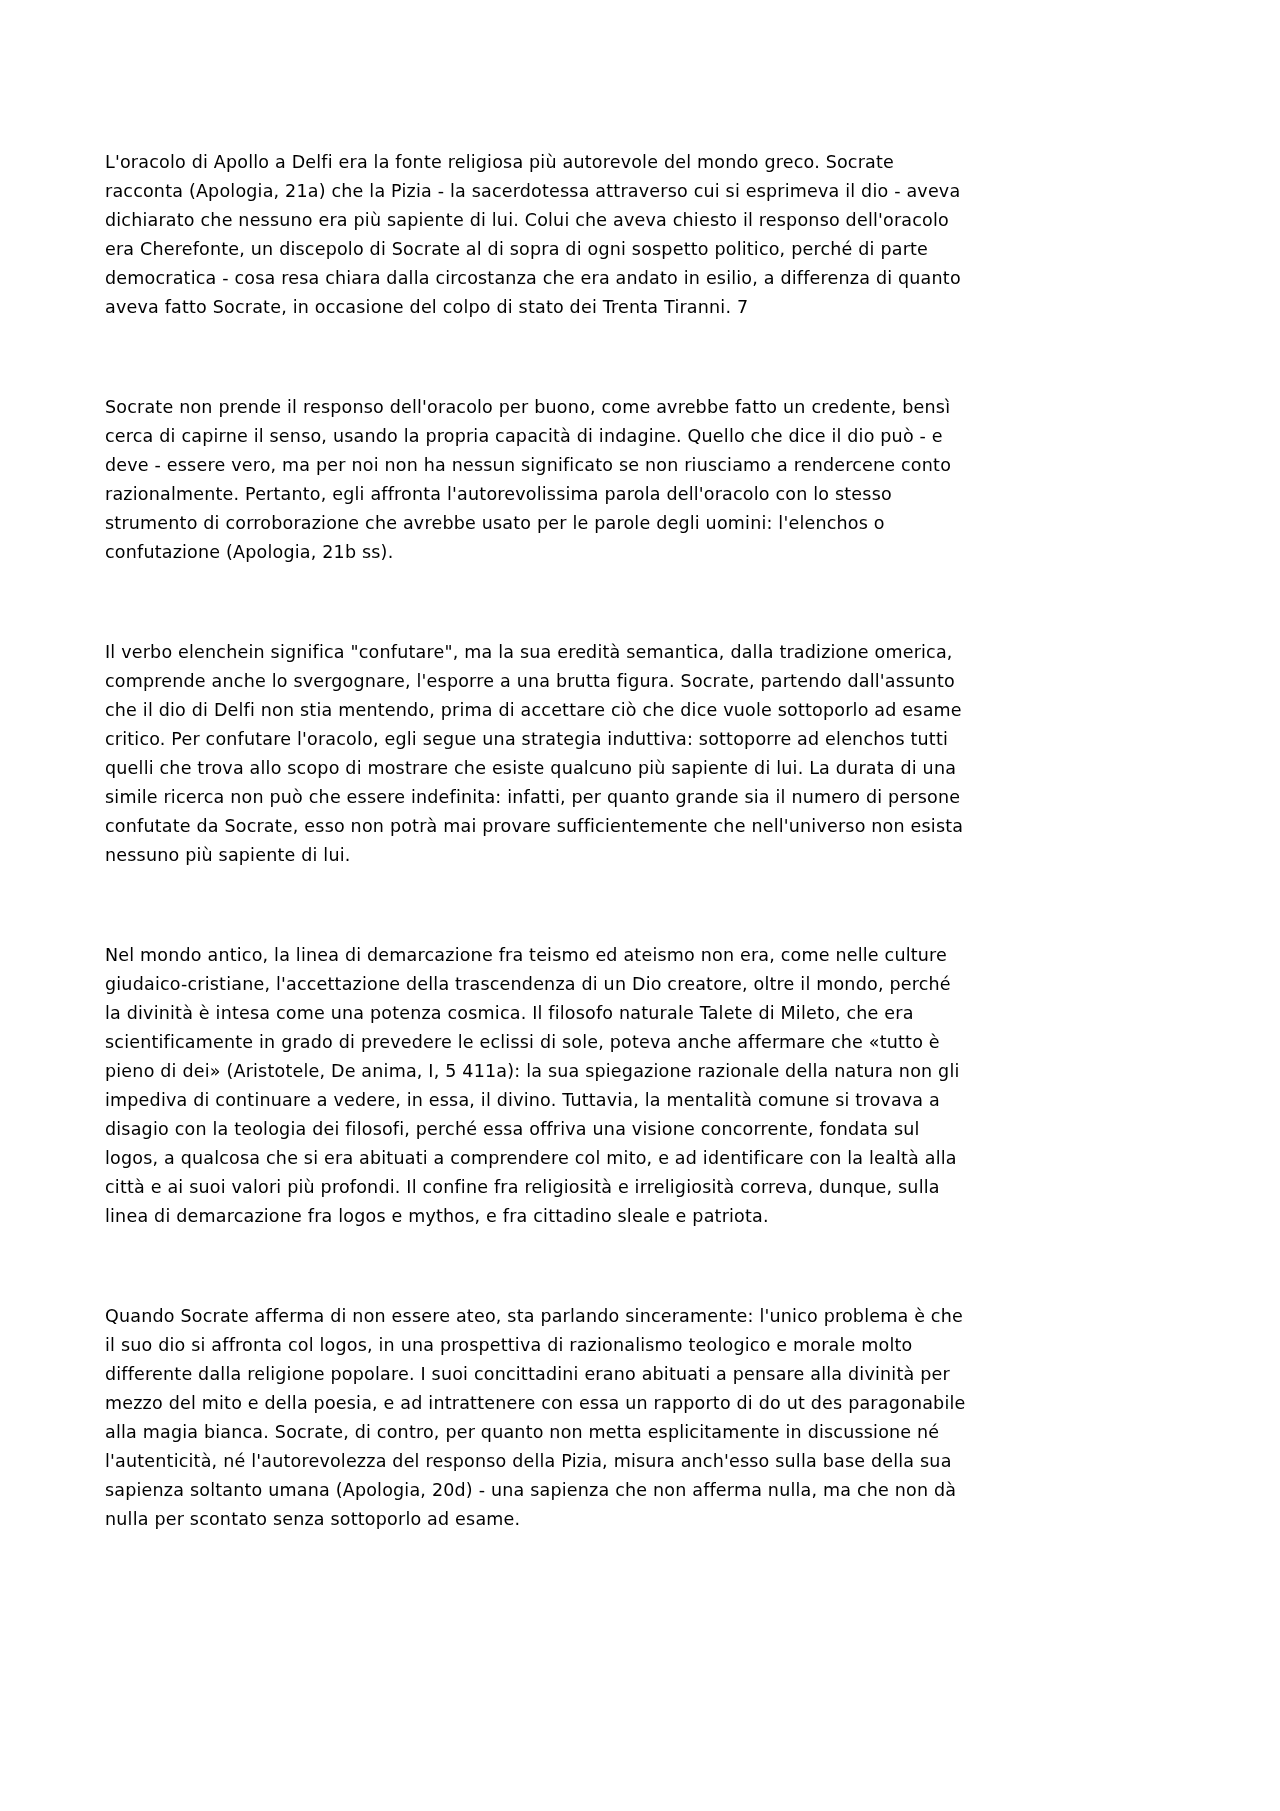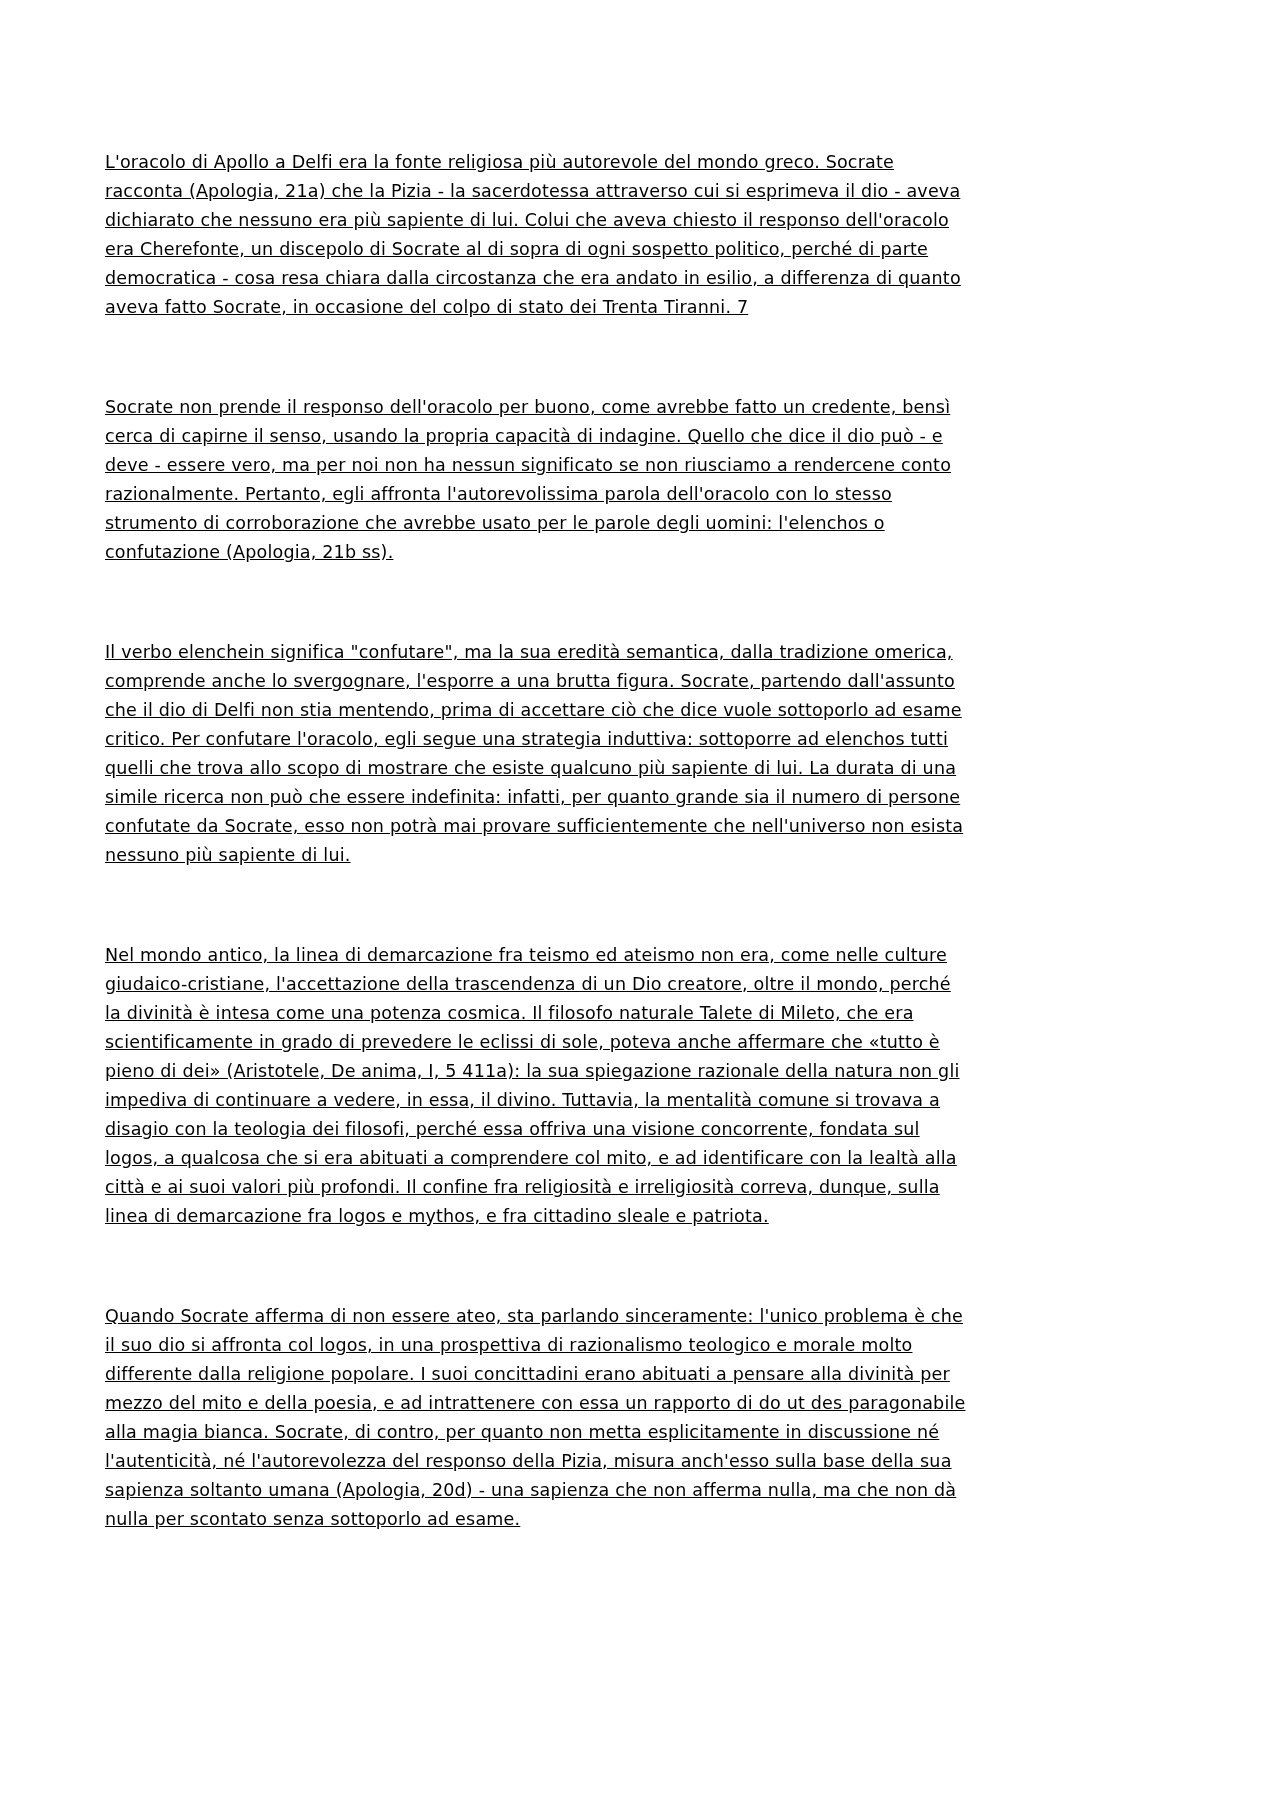--- a/index.html
+++ b/index.html
@@ -11,21 +11,20 @@
     min-height: 1811px;
     background: #ffffff;
     font-family: "DejaVu Sans", "Liberation Sans", sans-serif;
   }
   .page {
     box-sizing: border-box;
     width: 1280px;
     min-height: 1811px;
     padding: 148px 100px 100px 105px;
     background: #ffffff;
-    text-decoration: underline;
   }
   .paragraph {
     max-width: 1080px;
     margin: 0 0 71px 0;
     color: #000000;
     font-size: 17.5px;
     line-height: 29px;
     letter-spacing: 0.2px;
     white-space: pre-line; 
     text-align: left;

